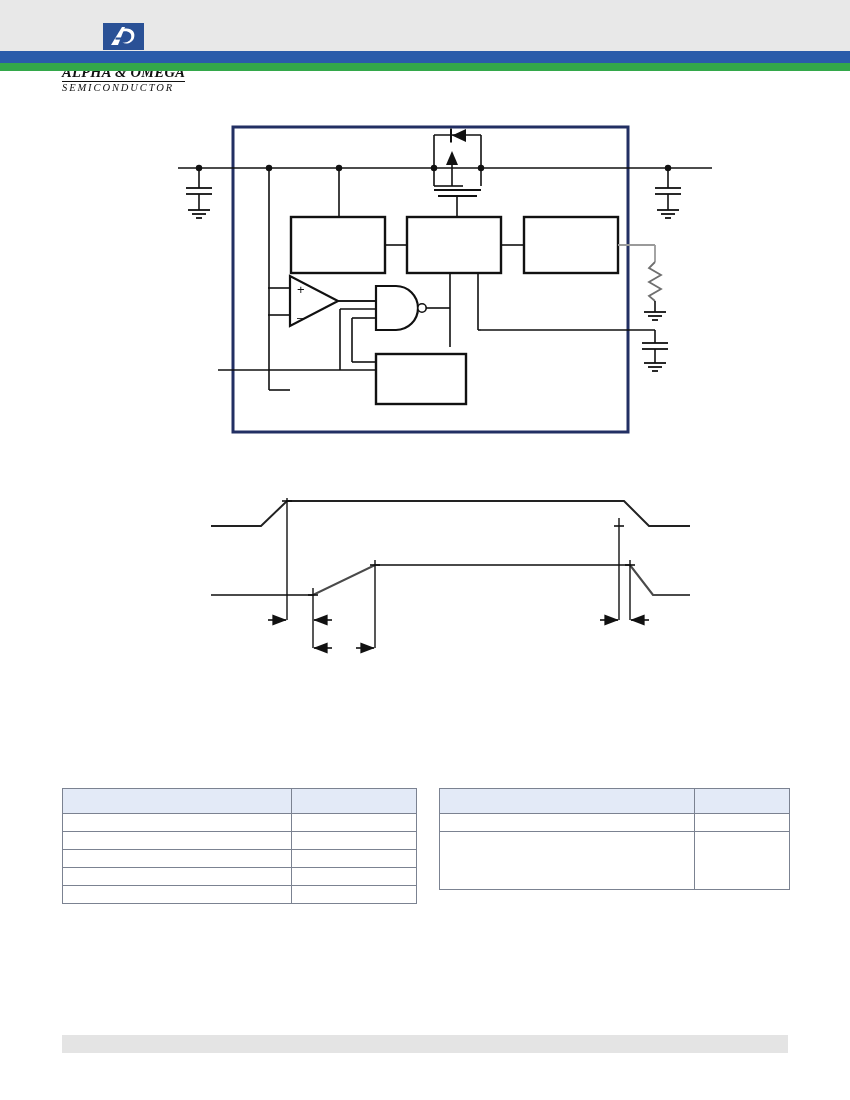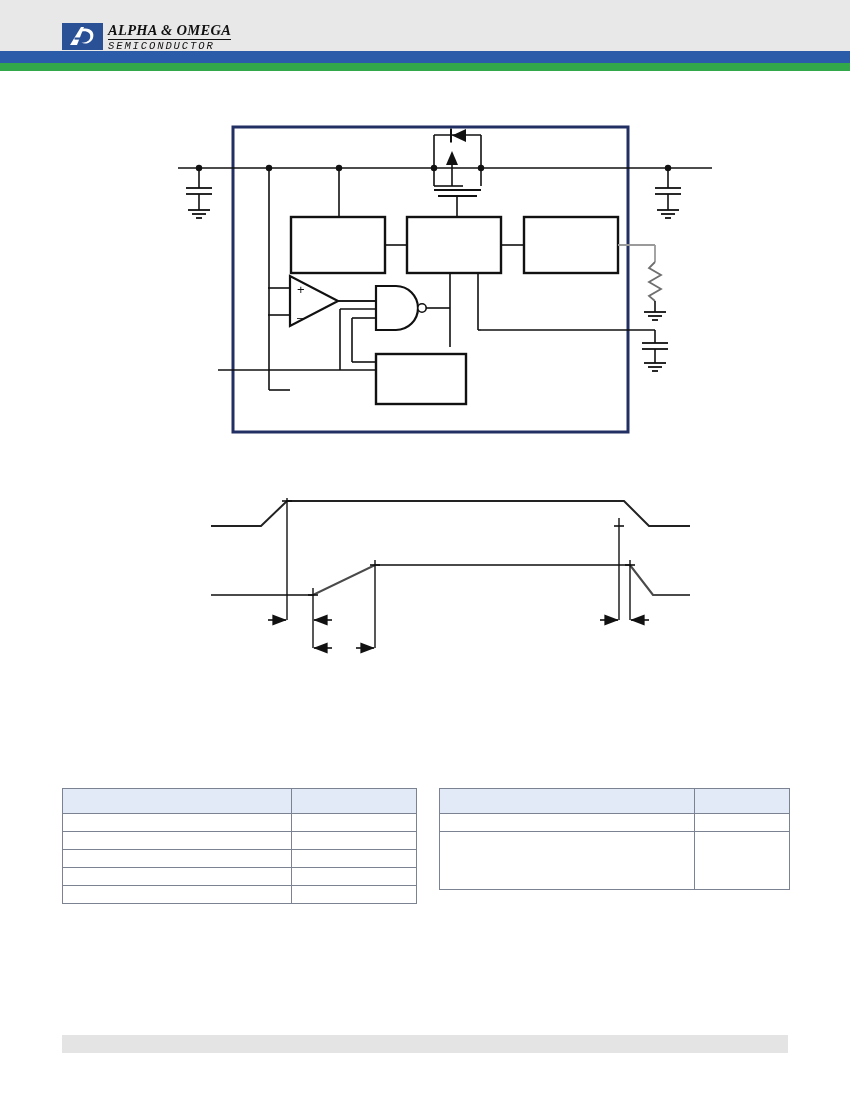--- a/index.html
+++ b/index.html
@@ -20,22 +20,23 @@
     position: absolute;
     left: 0; top: 0;
     width: 850px;
     height: 51px;
     background: #e8e8e8;
   }
   .logo-wrap {
     position: absolute;
     left: 62px; top: 23px;
     display: flex;
-    align-items: flex-start;
-    gap: 5px;
+    align-items: center;
+    gap: 15px;
+    flex-direction: column;
   }
   .logo-mark {
     width: 41px;
     height: 27px;
     background: #2a5196;
     position: relative;
     overflow: hidden;
     flex: none;
   }
   .logo-mark svg { display: block; }
@@ -49,21 +50,21 @@
     font-family: "Liberation Serif", serif;
     font-weight: bold;
     font-style: italic;
     font-size: 14.5px;
     color: #111111;
     letter-spacing: 0.3px;
     border-bottom: 1.5px solid #111111;
     padding-bottom: 1px;
   }
   .logo-line2 {
-    font-family: Liberation Mono, monospace;
+    font-family: Liberation Serif, serif;
     font-style: italic;
     font-size: 10.5px;
     color: #111111;
     letter-spacing: 1.9px;
     padding-top: 1.5px;
   }
   .bar-blue {
     position: absolute;
     left: 0; top: 51px;
     width: 850px; height: 12px;

